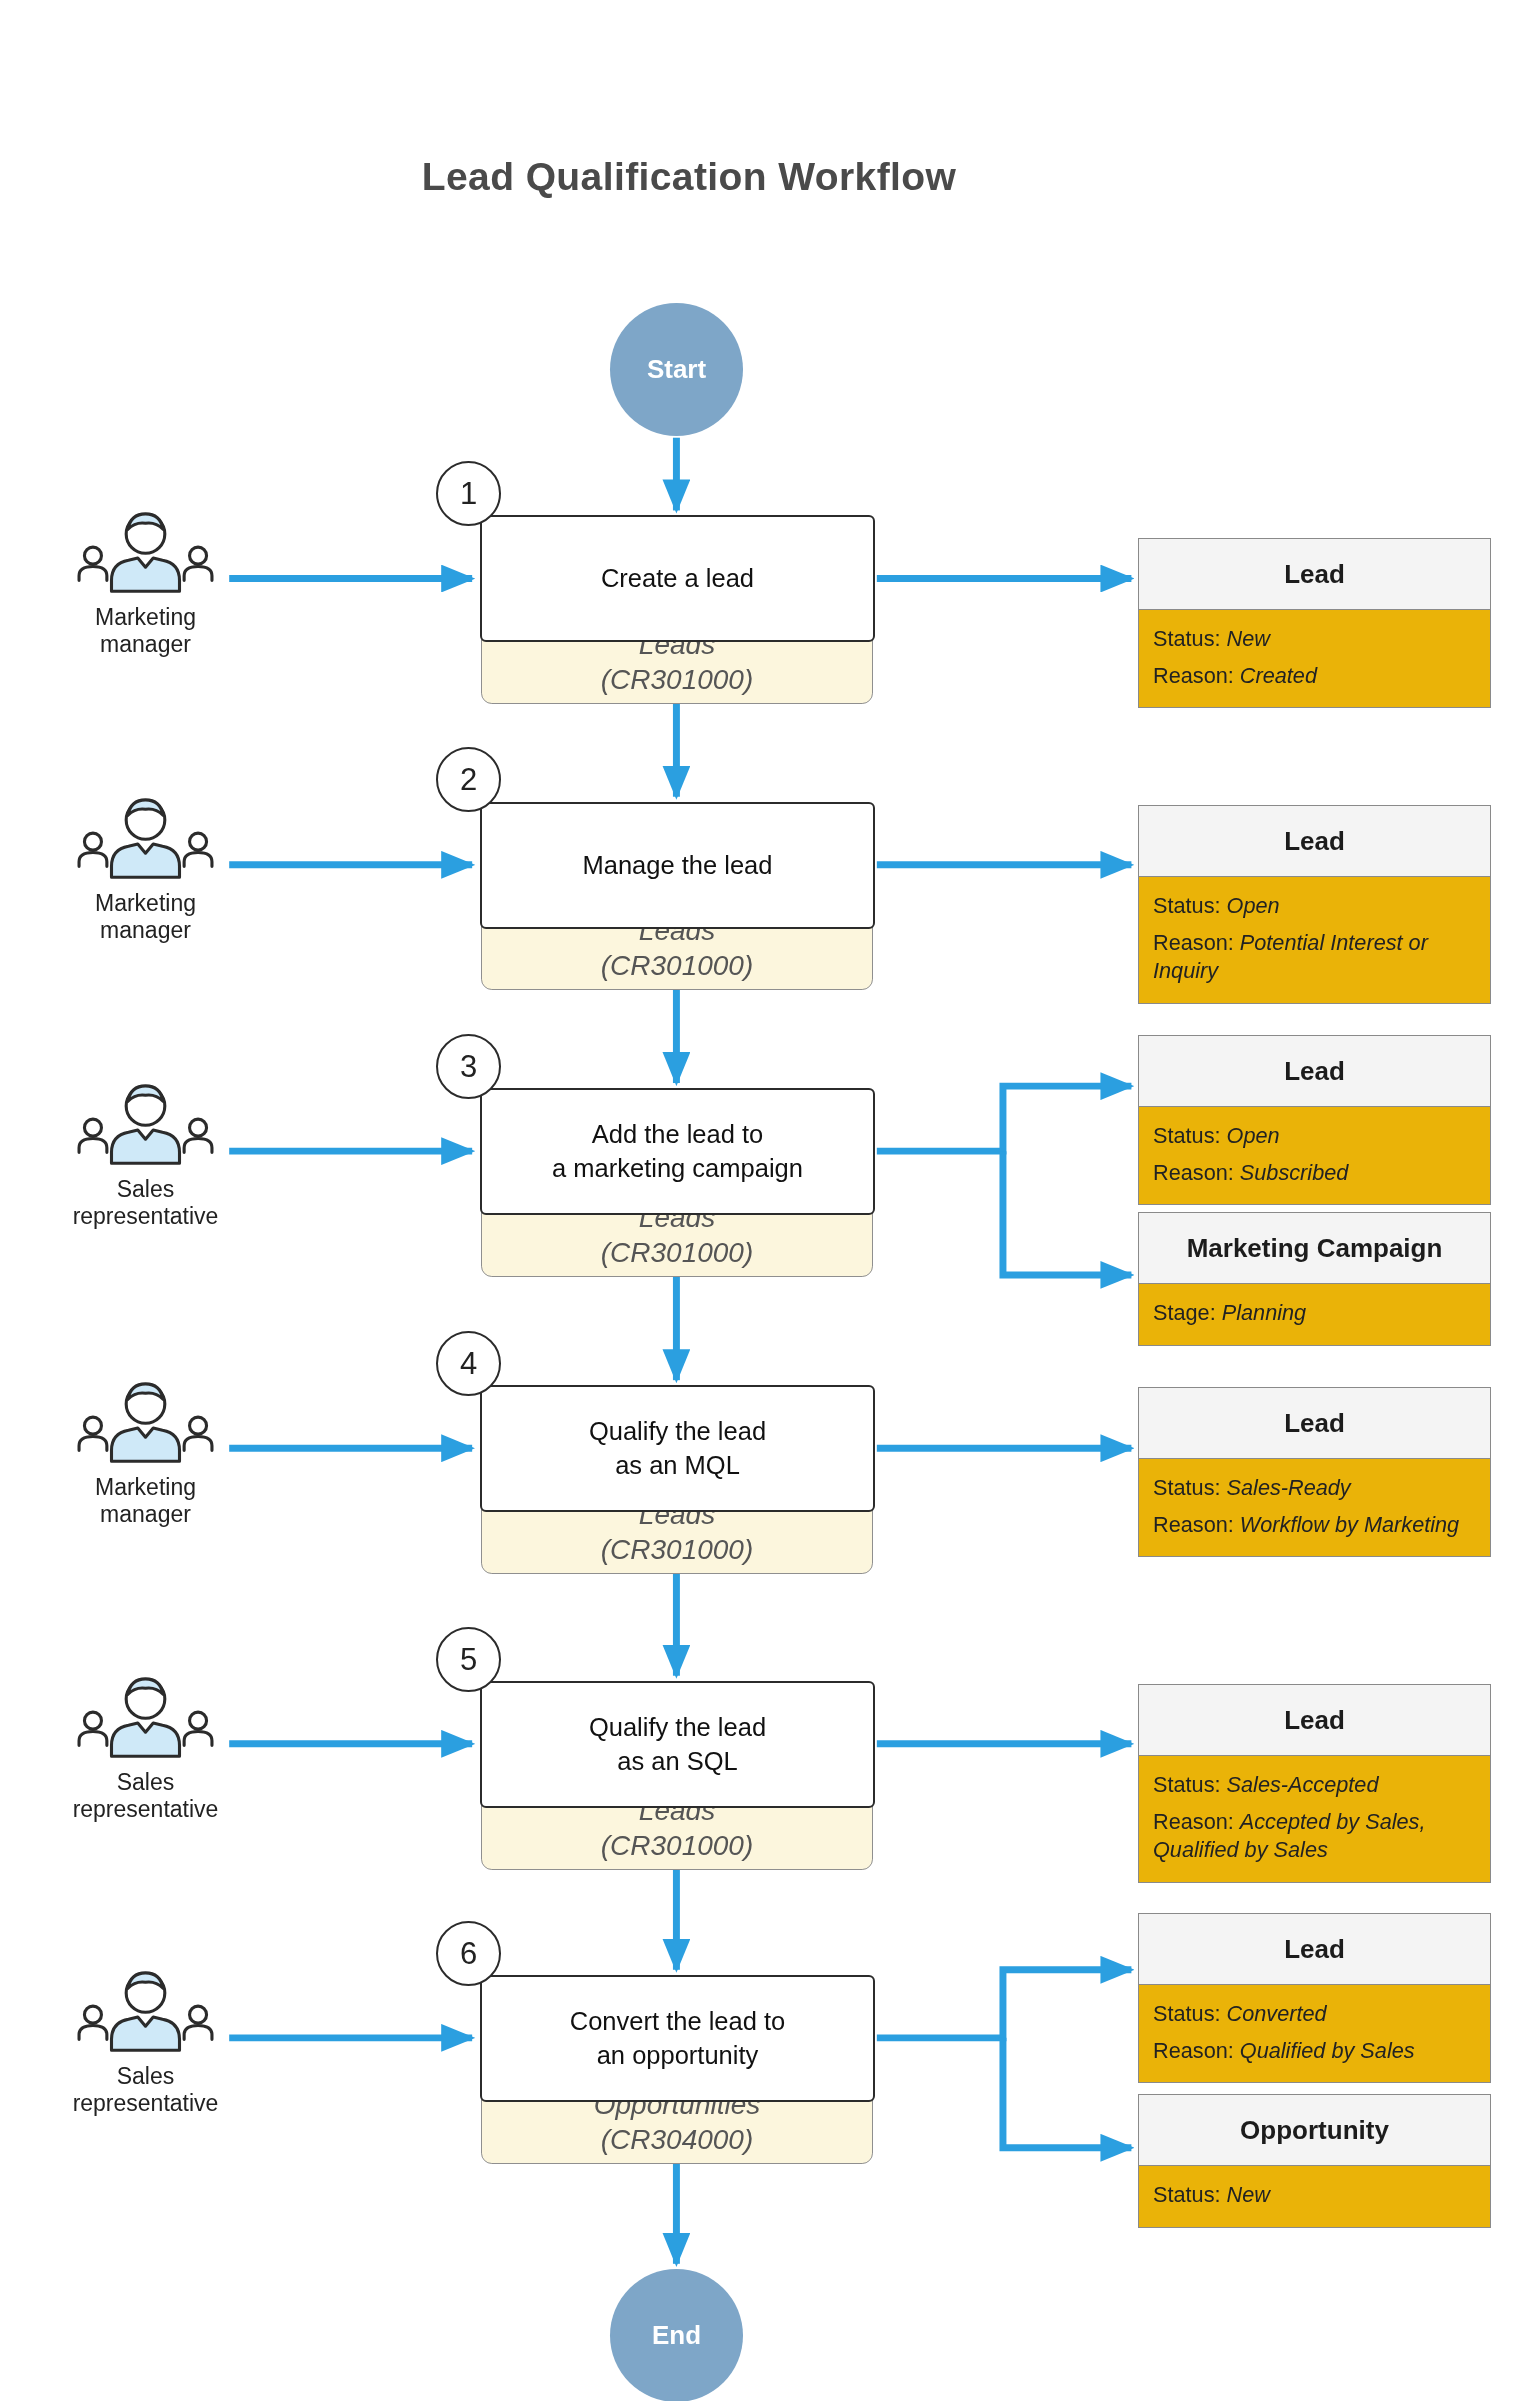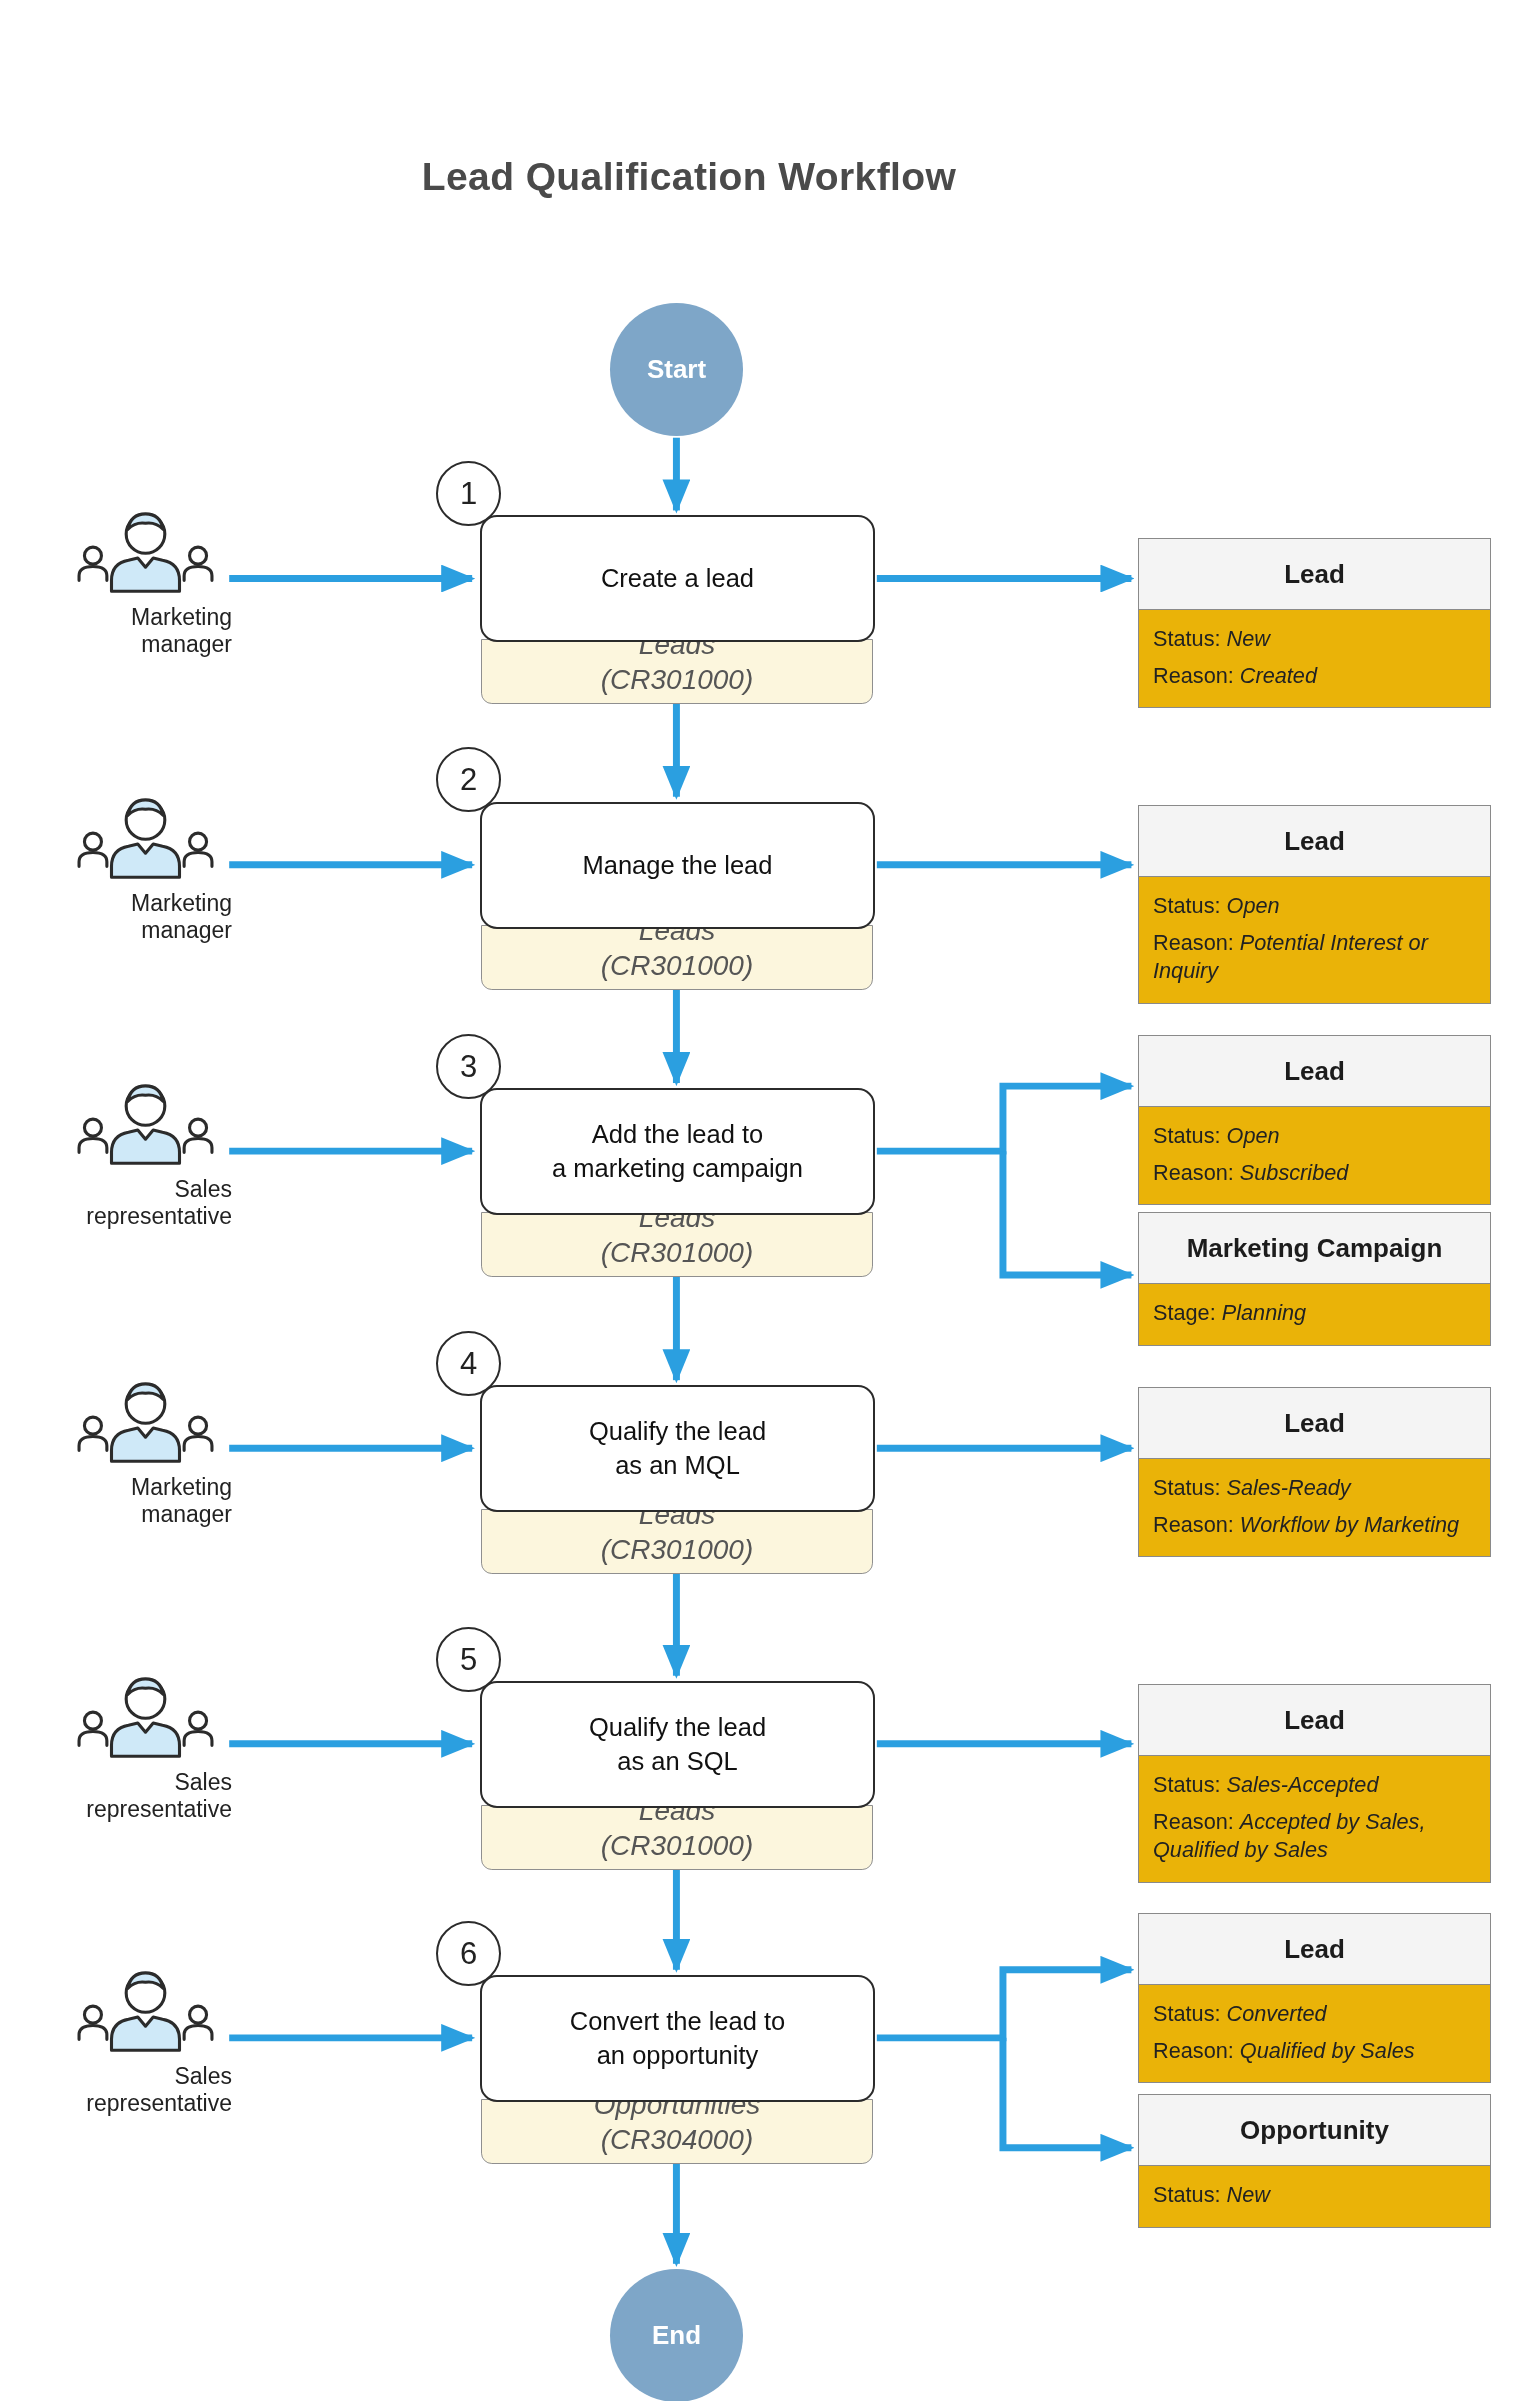--- a/index.html
+++ b/index.html
@@ -13,38 +13,38 @@
   }
   .terminator{
     position:absolute;left:610px;width:133px;height:133px;border-radius:50%;
     background:#7ea6c8;color:#ffffff;font-size:26px;font-weight:bold;
     display:flex;align-items:center;justify-content:center;z-index:3;
   }
   #start-node{top:263px;}
   #end-node{top:2229px;}
   .stepbox{
     position:absolute;left:480px;width:395px;height:127px;box-sizing:border-box;
-    background:#ffffff;border:2.3px solid #2b2b2b;border-radius:17px;z-index:3;
+    background:#ffffff;border:2.3px solid #2b2b2b;border-radius:6px;z-index:3;
     display:flex;align-items:center;justify-content:center;text-align:center;
     font-size:25.5px;color:#111111;line-height:1.3;white-space:pre-line;
   }
   .entitybox{
     position:absolute;left:481px;width:392px;height:65px;box-sizing:border-box;
     background:#fcf6dd;border:1.5px solid #8f8f8f;border-radius:0 0 10.8px 10.8px;z-index:2;
     display:flex;flex-direction:column;align-items:center;justify-content:flex-end;
     padding-bottom:6.2px;font-size:28px;font-style:italic;color:#555555;line-height:1.25;
     text-align:center;
   }
   .numcircle{
     position:absolute;width:65px;height:65px;box-sizing:border-box;border-radius:50%;
     background:#ffffff;border:2.3px solid #2b2b2b;z-index:4;left:436px;
     display:flex;align-items:center;justify-content:center;font-size:31px;color:#222222;
   }
   .actor{
-    position:absolute;left:59px;width:173px;text-align:right;z-index:3;
+    position:absolute;left:59px;width:173px;text-align:center;z-index:3;
   }
   .actor-icon{width:155px;height:102px;display:block;margin:0 auto;}
   .actor-label{
     margin-top:1.5px;font-size:23px;color:#222222;line-height:1.2;white-space:pre-line;
   }
   .outbox{
     position:absolute;left:1138px;width:353px;box-sizing:border-box;
     background:#eab308;border:1.5px solid #8a8a8a;z-index:2;
   }
   .outbox-header{

